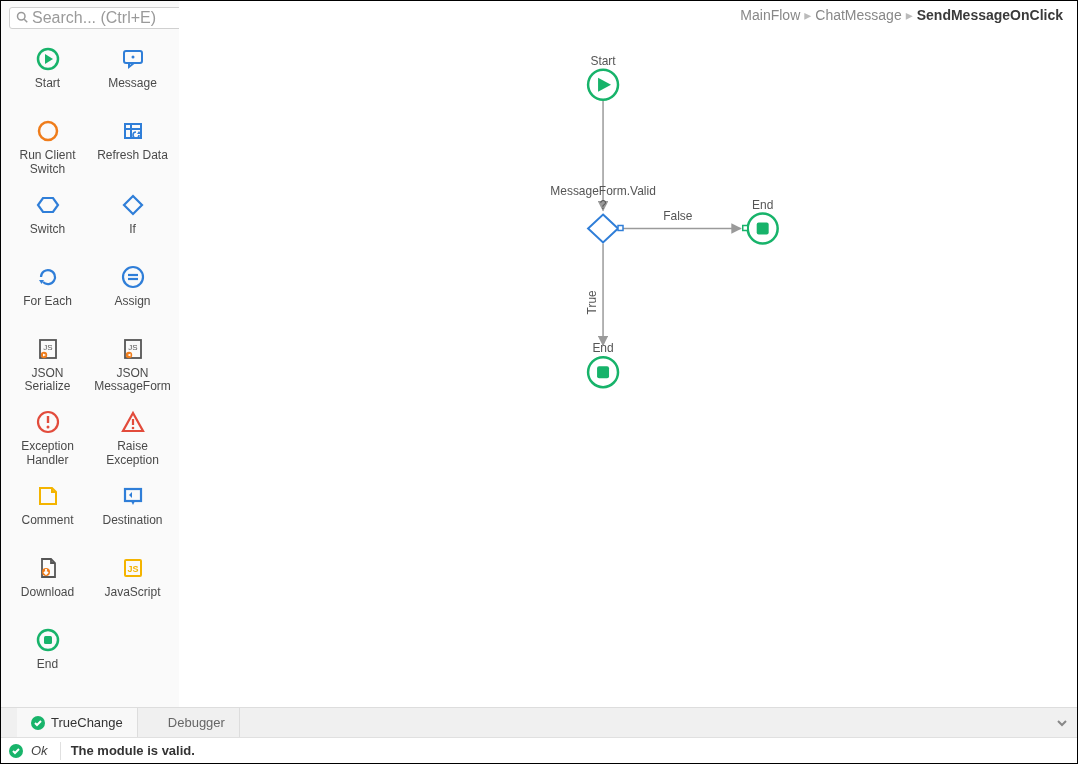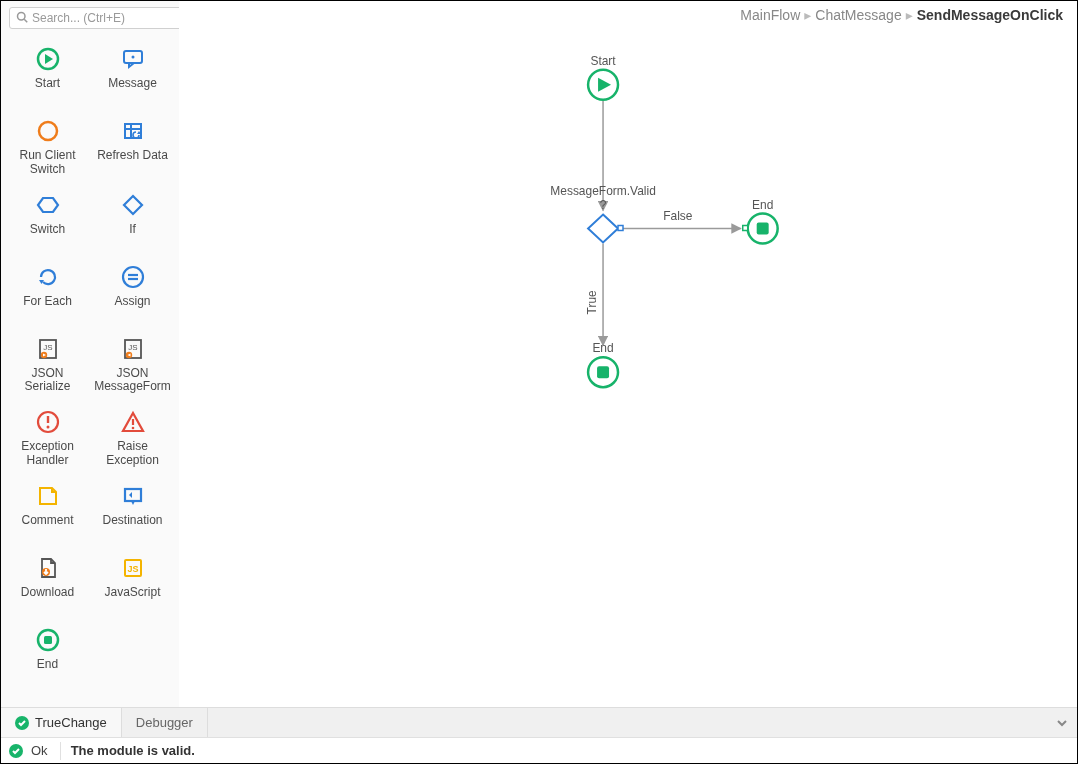--- a/index.html
+++ b/index.html
@@ -6,21 +6,21 @@
   html, body { width: 1078px; height: 764px; font-family: -apple-system, "Segoe UI", Arial, sans-serif; font-size: 13px; color: #4a4a4a; background: #fff; overflow: hidden; }
   .frame { width: 1078px; height: 764px; border: 1px solid #000; display: flex; flex-direction: column; }
 
   
   .workspace { flex: 1; display: flex; min-height: 0; }
 
   
   .toolbox { width: 178px; background: #fafafa; display: flex; flex-direction: column; border-right: 0 solid #e5e5e5; }
   .search-row { display: flex; align-items: center; gap: 4px; padding: 6px 6px 4px 8px; }
   .search-box { flex: 1; display: flex; align-items: center; border: 1px solid #d0d0d0; border-radius: 3px; background: #fff; padding: 2px 6px; color: #888; height: 22px; }
-  .search-box input { border: none; outline: none; font-size: 12px; color: #4c1d95; flex:1; background: transparent; }
+  .search-box input { border: none; outline: none; font-size: 16px; color: #4c1d95; flex:1; background: transparent; }
   .search-box input::placeholder { color: #9a9a9a; }
   .collapse-btn { width: 20px; height: 20px; display:flex; align-items:center; justify-content:center; color:#888; cursor:pointer; }
 
   .tool-scroll { flex:1; overflow-y:auto; padding: 8px 4px 4px 4px; }
   .tool-grid { display:grid; grid-template-columns: 1fr 1fr; gap: 6px 0; }
   .tool { display:flex; flex-direction:column; align-items:center; justify-content:flex-start; padding: 6px 2px 4px; text-align:center; font-size: 12px; color:#4a4a4a; cursor:grab; min-height: 66px; }
   .tool-label { margin-top:4px; line-height:1.15; }
   .tool-icon { width:26px; height:26px; display:flex; align-items:flex-start; justify-content:center; }
 
   
@@ -30,30 +30,30 @@
 
   
   .canvas-wrap { flex:1; position:relative; background:#fff; }
   .breadcrumb { position:absolute; top:6px; right:14px; font-size:14px; color:#888; display:flex; align-items:center; gap:4px; }
   .breadcrumb .sep { color:#bbb; }
   .breadcrumb .cur { color:#3a3a3a; font-weight:600; }
   .canvas { position:absolute; inset:0; }
 
   
   .tabs-row { height:30px; background:#f0f0f0; border-top:1px solid #ddd; display:flex; align-items:stretch; }
-  .tab { display:flex; align-items:center; gap:6px; padding:0 14px; font-size:13px; color:#666; border-right:1px solid #ddd; cursor:pointer; }
+  .tab { display:flex; align-items:center; gap:6px; padding:0 14px; font-size:13px; color:#666; border-right:1px solid #ddd; cursor:pointer;margin-left:16px; }
   .tab.active { background:#f8f8f8; color:#333; }
   .tab .dot { width:14px; height:14px; border-radius:50%; background:#18b46a; display:flex; align-items:center; justify-content:center; }
   .tab .dot svg { display:block; }
   .tabs-row .expand { margin-left:auto; width:30px; display:flex; align-items:center; justify-content:center; color:#888; cursor:pointer; }
 
   
   .status-row { height:26px; background:#fff; border-top:1px solid #e0e0e0; display:flex; align-items:center; gap:8px; padding:0 8px; font-size:13px; }
   .status-row .okdot { width:14px; height:14px; border-radius:50%; background:#18b46a; display:flex; align-items:center; justify-content:center; }
-  .status-row .ok-label { color:#444; }
+  .status-row .ok-label { color:#444;font-style:italic; }
   .status-row .divider { width:1px; height:18px; background:#e0e0e0; margin:0 2px 0 4px; }
   .status-row .msg { color:#333; font-weight:600; }
 
   
   .node-label { font-size:12px; fill:#555; text-anchor:middle; }
   .edge-label { font-size:12px; fill:#555; }
 </style>
 </head>
 <body>
 

